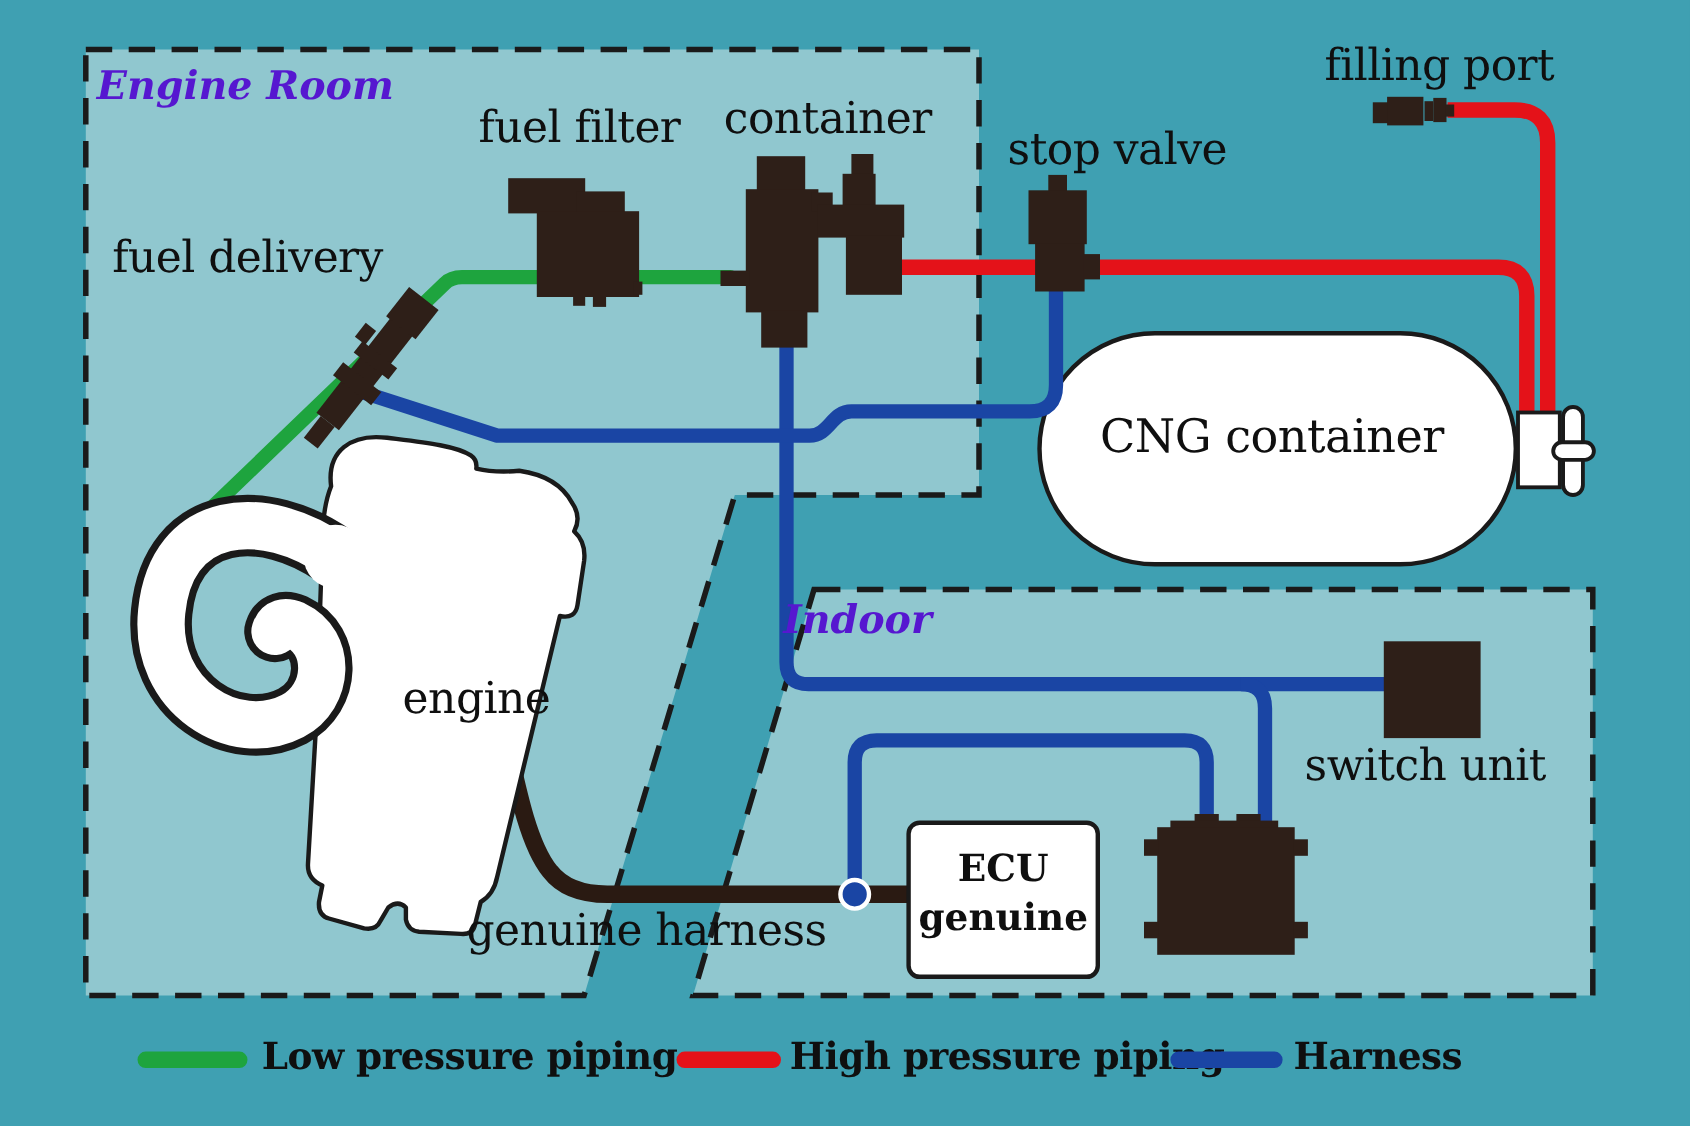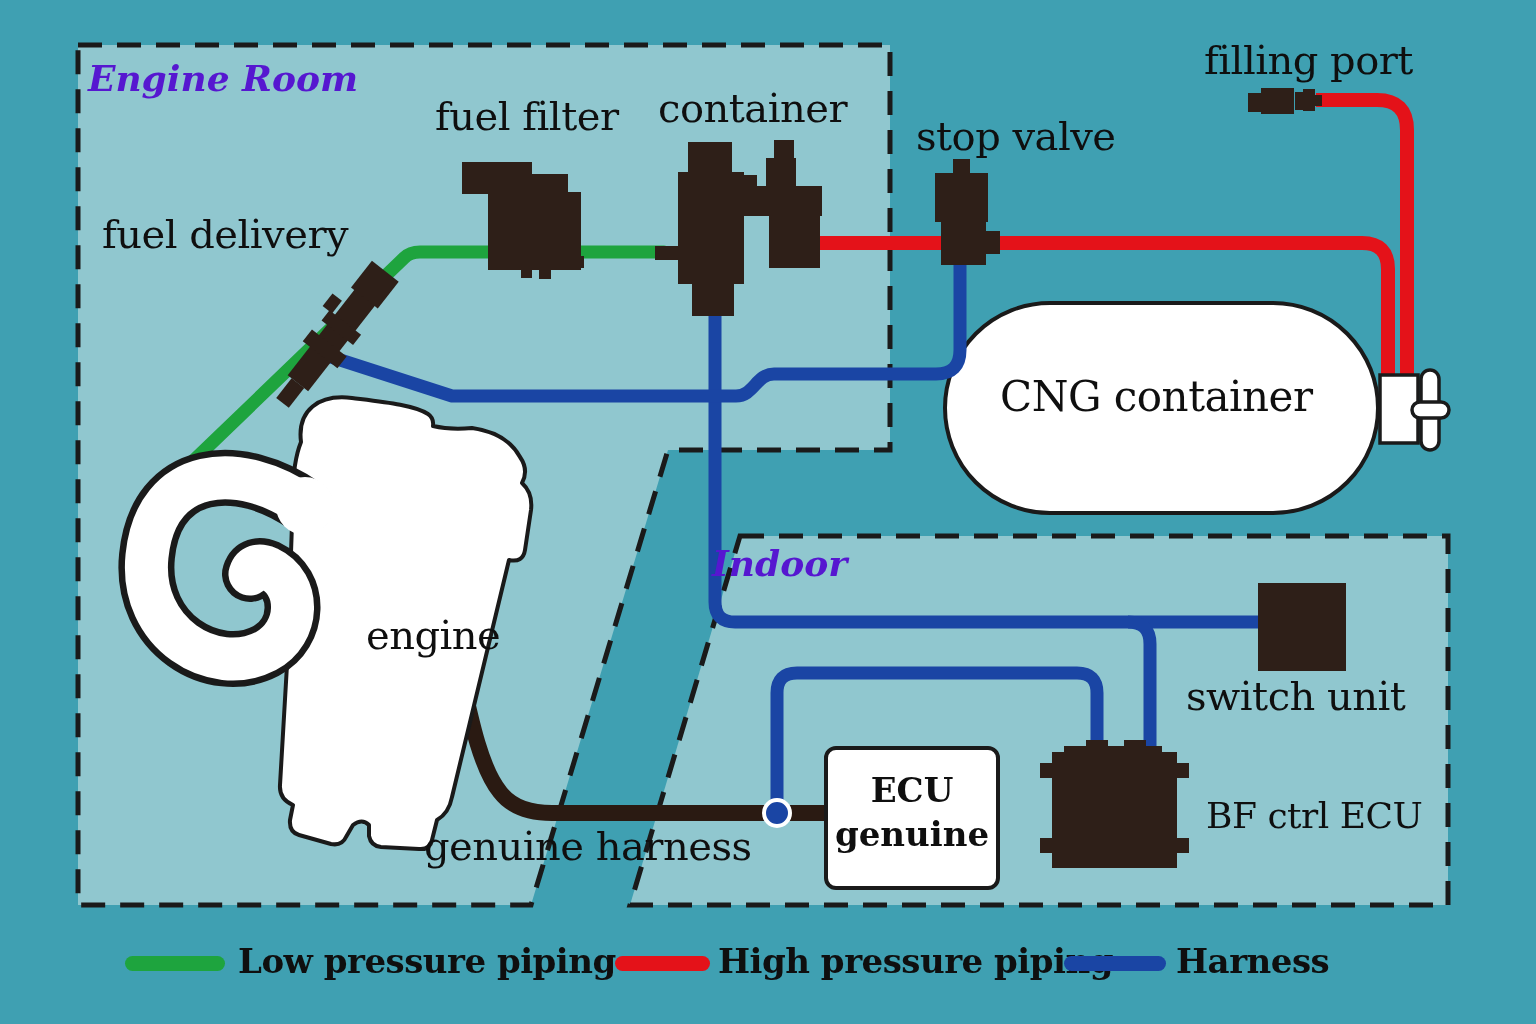--- a/index.html
+++ b/index.html
@@ -143,21 +143,20 @@
 
   <div class="label label-40" style="left:403px;top:96px;margin-left:32px;">fuel filter</div>
   <div class="label label-40" style="left:658px;top:88px;">container</div>
   <div class="label label-40" style="left:916px;top:116px;">stop valve</div>
   <div class="label label-40" style="left:1204px;top:40px;">filling port</div>
   <div class="label label-40" style="left:102px;top:214px;">fuel delivery</div>
   <div class="label label-42" style="left:1000px;top:376px;">CNG container</div>
   <div class="label label-40" style="left:330px;top:615px;margin-left:36px;">engine</div>
   <div class="label label-40" style="left:424px;top:826px;">genuine harness</div>
   <div class="label label-40" style="left:1186px;top:676px;text-align:right;">switch unit</div>
-  <div class="label label-36" style="left:1206px;top:798px;">BF ctrl ECU</div>
 
   <div class="ecu-box-text">
     <div>ECU</div>
     <div>genuine</div>
   </div>
 
   <div>
     <div class="legend-swatch" style="left: 125px; width: 100px; background: rgb(30, 164, 62);"></div>
     <div class="legend-label" style="left:238px;">Low pressure piping</div>
 

